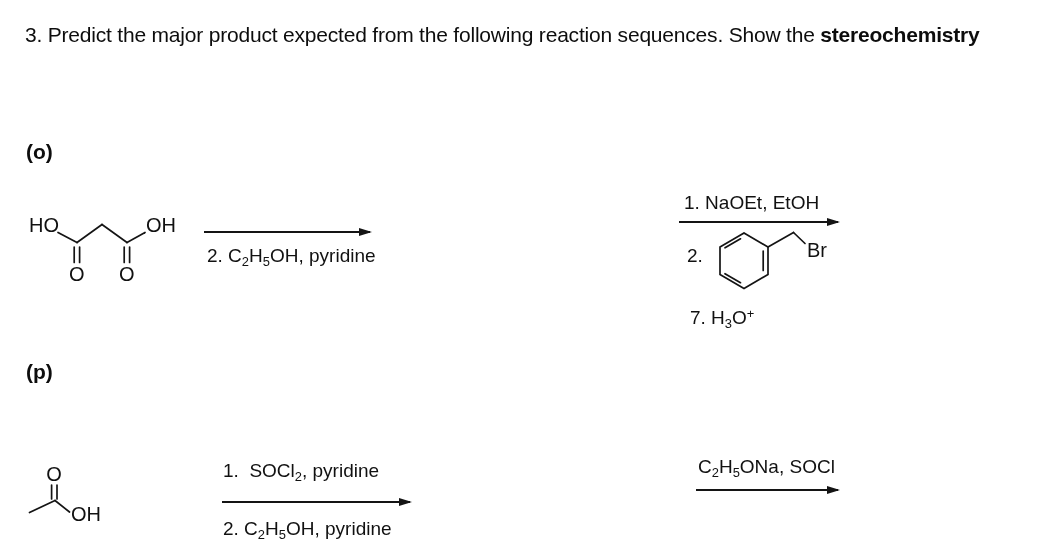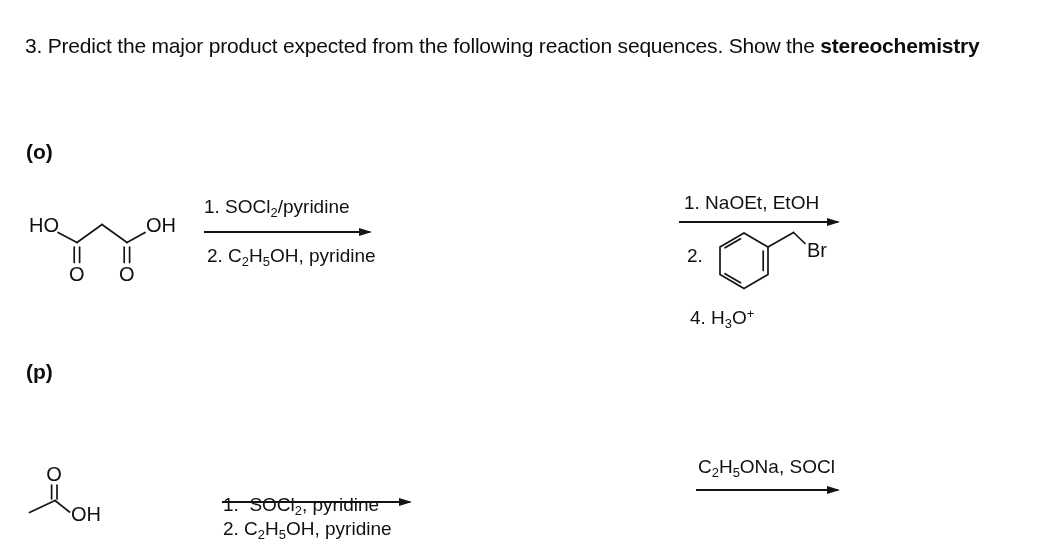--- a/index.html
+++ b/index.html
@@ -7,21 +7,21 @@
     position: relative;
     width: 1056px;
     height: 554px;
     background: #ffffff;
     color: #000000;
     font-family: "Liberation Sans", "DejaVu Sans", sans-serif;
     overflow: hidden;
   }
   .abs { position: absolute; }
   .title {
-    left: 25px; top: 30px;
+    left: 25px; top: 19px;
     font-size: 21px;
     line-height: 31px;
     letter-spacing: -0.2px;
     color: #0d0d0d;
     white-space: nowrap;
   }
   .title b { font-weight: 700; }
   .part-label {
     font-size: 21px;
     font-weight: 700;
@@ -84,51 +84,50 @@
     <line x1="107" y1="32.5" x2="125" y2="22.5"></line>
     <text x="126" y="22">OH</text>
     <line x1="54.2" y1="37" x2="54.2" y2="52.5"></line>
     <line x1="59.6" y1="37" x2="59.6" y2="52.5"></line>
     <line x1="104.2" y1="37" x2="104.2" y2="52.5"></line>
     <line x1="109.6" y1="37" x2="109.6" y2="52.5"></line>
     <text x="56.8" y="70.5" text-anchor="middle">O</text>
     <text x="106.8" y="70.5" text-anchor="middle">O</text>
   </svg>
 
-  <div class="abs chem" style="left:204px; top:196px;"><span>1. SOCl</span><sub>2</sub><span>/pyridine</span></div>
   <div class="arrow" style="left:204px; top:231px; width:166px;"></div>
   <div class="abs chem" style="left:207px; top:245px;"><span>2. C</span><sub>2</sub><span>H</span><sub>5</sub><span>OH, pyridine</span></div>
 
   <div class="abs chem" style="left:684px; top:192px;"><span>1. NaOEt, EtOH</span></div>
   <div class="arrow" style="left:679px; top:221px; width:159px;"></div>
   <div class="abs chem" style="left:687px; top:245px;">2.</div>
 
   <svg class="struct" style="left:705px; top:222px;" width="135" height="80" viewBox="0 0 135 80">
     <polyline points="39,11 63,25 63,52.5 39,66.5 15,52.5 15,25 39,11"></polyline>
     <line x1="35.5" y1="16.8" x2="20" y2="25.8"></line>
     <line x1="58.2" y1="29" x2="58.2" y2="48.5"></line>
     <line x1="20" y1="51.7" x2="35.5" y2="60.7"></line>
     <line x1="63" y1="25" x2="88.5" y2="10.5"></line>
     <line x1="88.5" y1="10.5" x2="100" y2="21.5"></line>
     <text x="102" y="35">Br</text>
   </svg>
 
-  <div class="abs chem" style="left:690px; top:307px;"><span>4. H</span><sub>3</sub><span>O</span><sup>+</sup></div>
+  <div class="abs chem" style="left:690px; top:307px;"><span>7. H</span><sub>3</sub><span>O</span><sup>+</sup></div>
 
   <div class="abs part-label" style="left:26px; top:360px;">(p)</div>
 
   <svg class="struct" style="left:18px; top:455px;" width="110" height="80" viewBox="0 0 110 80">
     <text x="36" y="26" text-anchor="middle">O</text>
     <line x1="33.6" y1="30" x2="33.6" y2="44"></line>
     <line x1="39" y1="30" x2="39" y2="44"></line>
     <line x1="37" y1="45.5" x2="11.5" y2="57.5"></line>
     <line x1="37" y1="45.5" x2="51.5" y2="57"></line>
     <text x="53" y="66">OH</text>
   </svg>
 
-  <div class="abs chem" style="left:223px; top:494px;"><span>1.&nbsp; SOCl</span><sub>2</sub><span>, pyridine</span></div>
+  <div class="abs chem" style="left:223px; top:460px;"><span>1.&nbsp; SOCl</span><sub>2</sub><span>, pyridine</span></div>
   <div class="arrow" style="left:222px; top:501px; width:188px;"></div>
   <div class="abs chem" style="left:223px; top:518px;"><span>2. C</span><sub>2</sub><span>H</span><sub>5</sub><span>OH, pyridine</span></div>
 
   <div class="abs chem" style="left:698px; top:456px;"><span>C</span><sub>2</sub><span>H</span><sub>5</sub><span>ONa, SOCl</span></div>
   <div class="arrow" style="left:696px; top:489px; width:142px;"></div>
 
 </div>
 
 </body></html>

